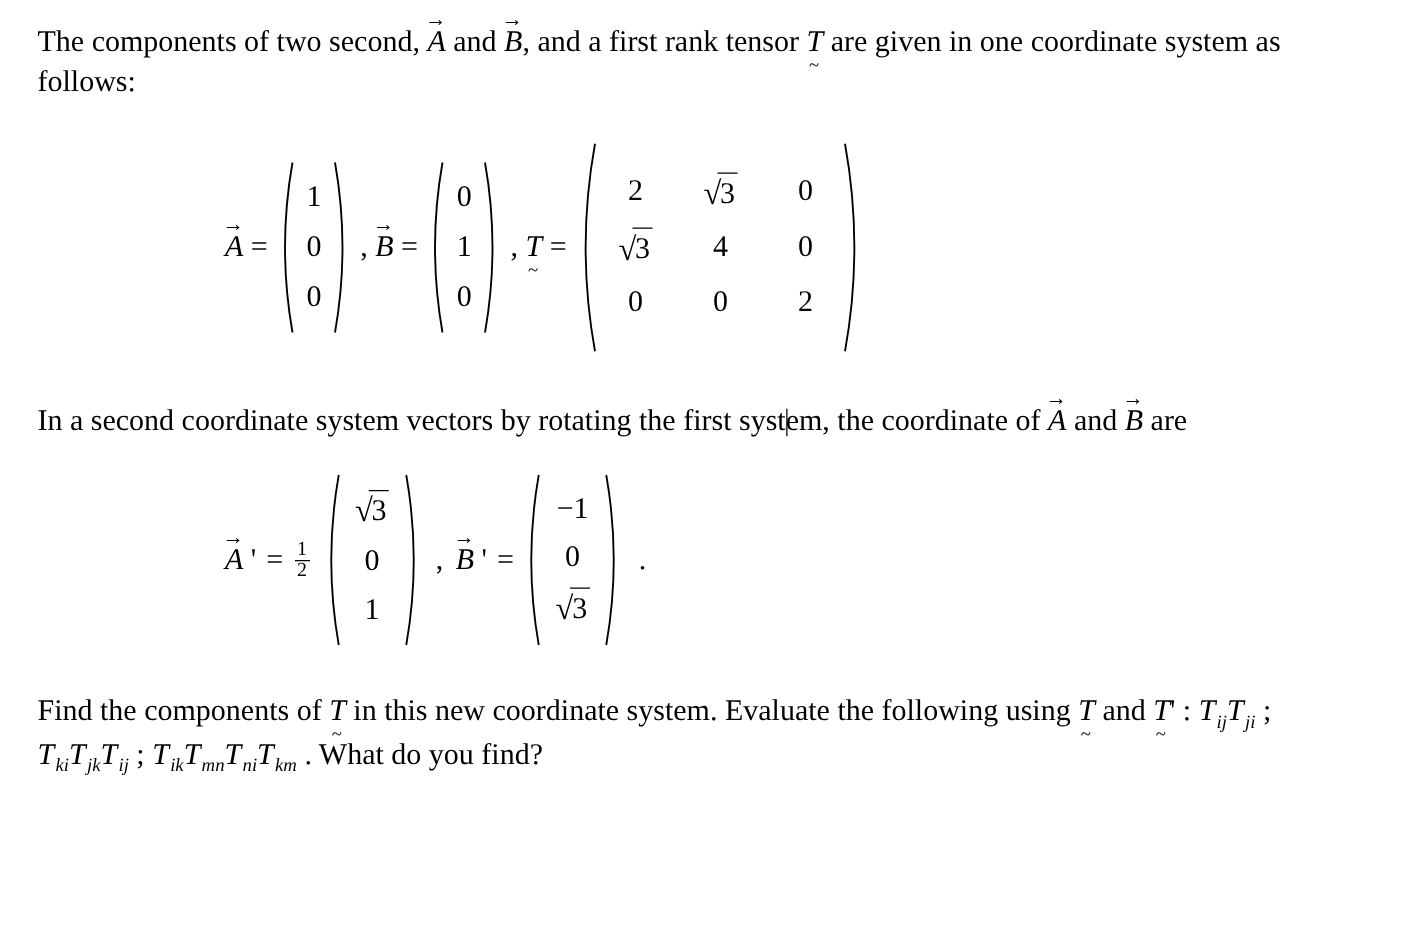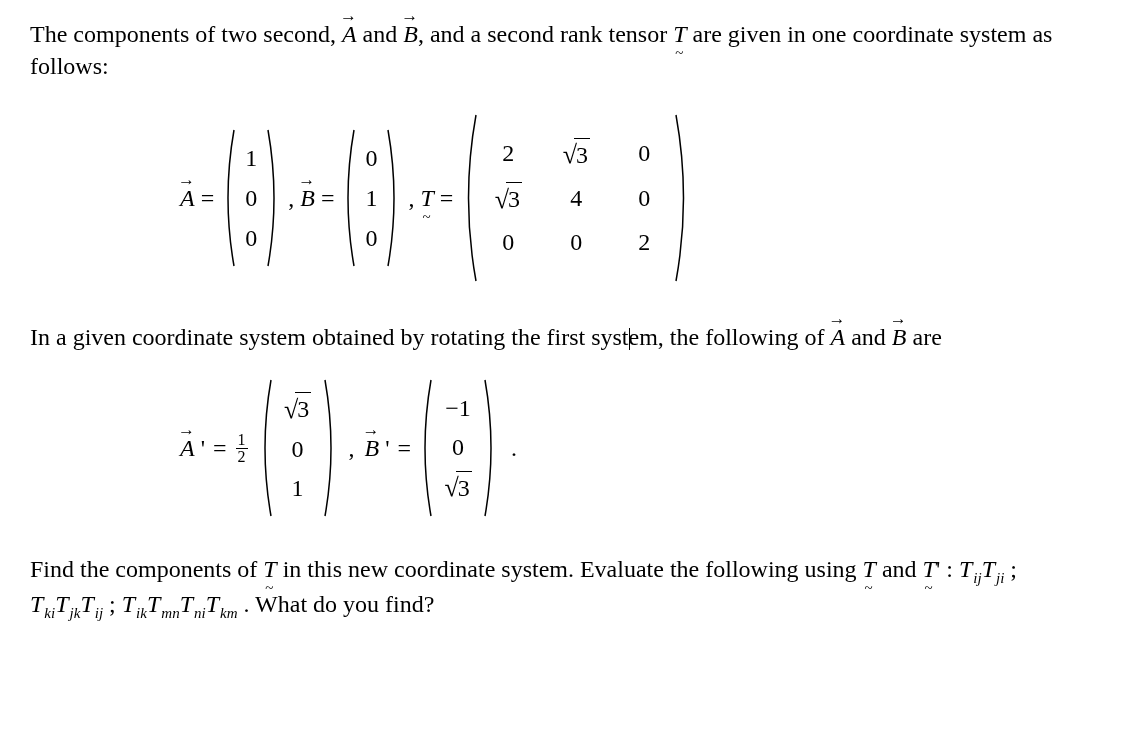--- a/index.html
+++ b/index.html
@@ -136,21 +136,21 @@
       height: 22px;
       background: #000;
       vertical-align: middle;
       margin: 0 -1px 0 0;
     }
   </style>
 </head>
 <body>
 
 <div class="para">
-  <span>The components of two second, </span><span class="vec">A</span><span> and </span><span class="vec">B</span><span>, and a second rank tensor </span><span class="under-tilde">T</span><span> are given in one coordinate system as follows:</span>
+  <span>The components of two second, </span><span class="vec">A</span><span> and </span><span class="vec">B</span><span>, and a first rank tensor </span><span class="under-tilde">T</span><span> are given in one coordinate system as follows:</span>
 </div>
 
 <div class="eq-block">
   <span class="vec">A</span>
   <span> = </span>
   <span class="matrix" style="height:140px;">
     <span class="paren">
         <svg viewBox="0 0 16 140" preserveAspectRatio="none">
           <path d="M14 2 Q2 70 14 138" fill="none" stroke="#000" stroke-width="1.5"></path>
         </svg>
@@ -232,21 +232,21 @@
     </span>
     <span class="paren" style="width:20px;">
         <svg viewBox="0 0 20 170" preserveAspectRatio="none">
           <path d="M3 2 Q18 85 3 168" fill="none" stroke="#000" stroke-width="1.5"></path>
         </svg>
       </span>
   </span>
 </div>
 
 <div class="para">
-  <span>In a given coordinate system obtained by rotating the first syst</span><span class="cursor-bar"></span><span>em, the following of </span><span class="vec">A</span><span> and </span><span class="vec">B</span><span> are</span>
+  <span>In a second coordinate system vectors by rotating the first syst</span><span class="cursor-bar"></span><span>em, the coordinate of </span><span class="vec">A</span><span> and </span><span class="vec">B</span><span> are</span>
 </div>
 
 <div class="eq-block2">
   <span class="vec">A</span>
     <span style="margin-right:2px;">'</span>
   <span> = </span>
   <span class="frac-small">
     <span class="num">1</span>
     <span>2</span>
   </span>

